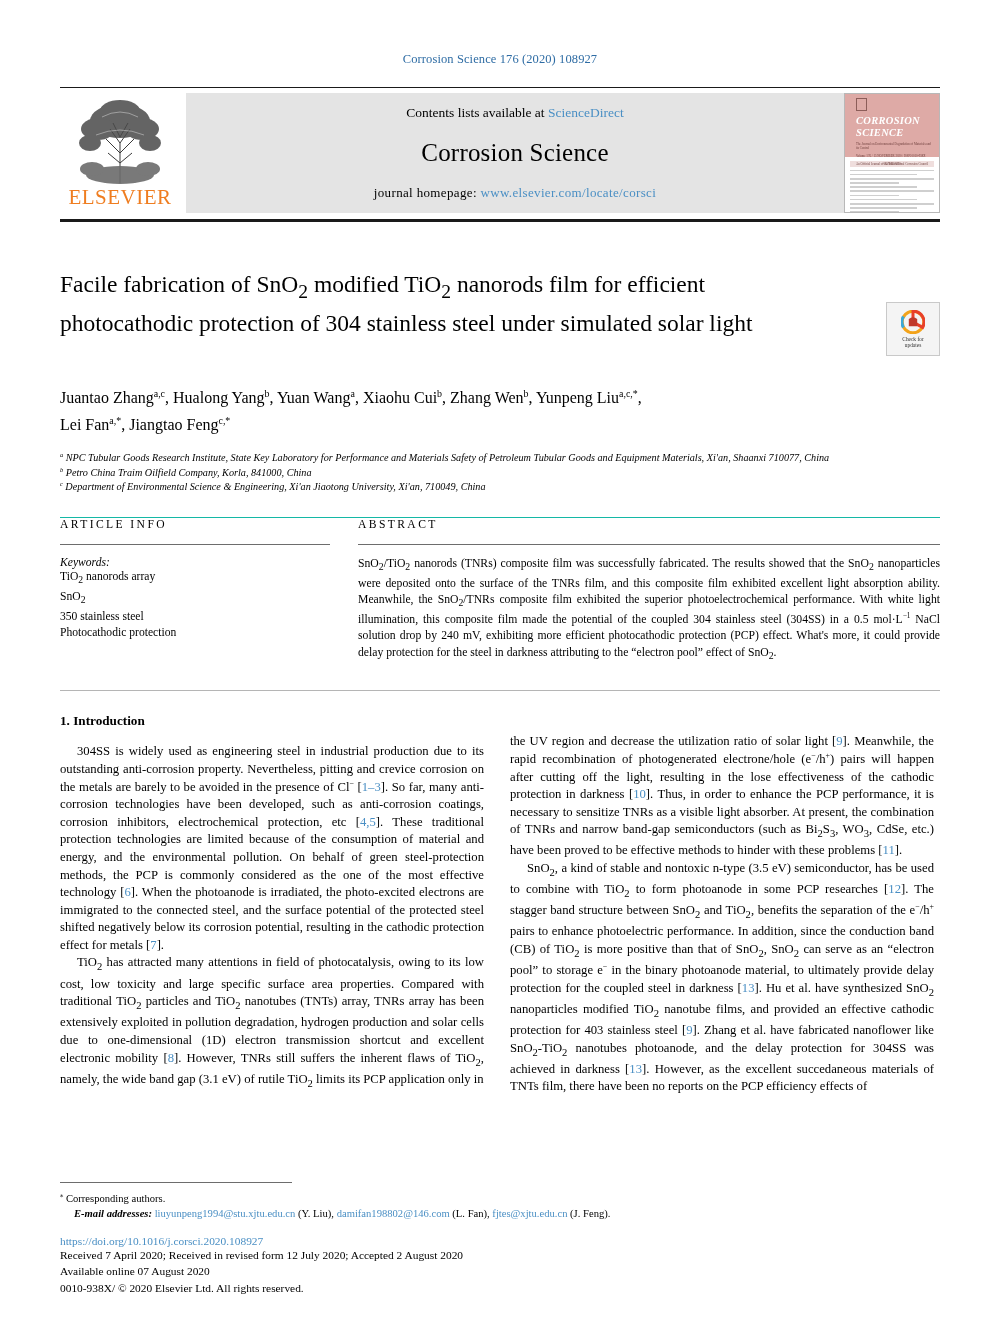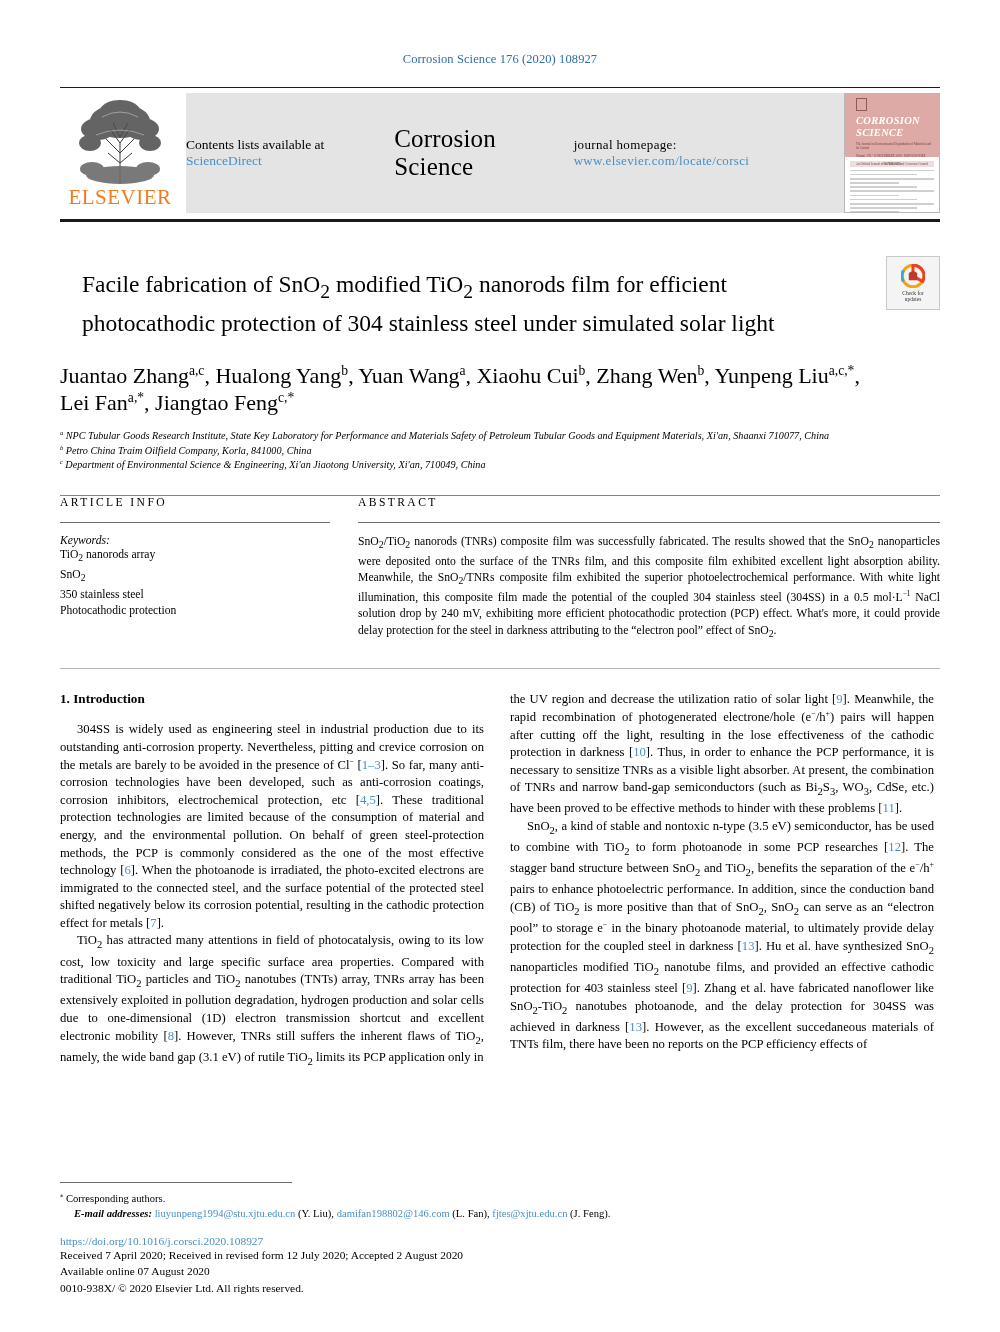--- a/index.html
+++ b/index.html
@@ -57,20 +57,21 @@
     letter-spacing: .5px;
     color: #ef7d20;
     font-weight: 400;
     margin-top: -2px;
   }
   .journal-band {
     flex: 1 1 auto;
     background: #e4e4e4;
     margin-left: 6px;
     display: flex;
+    flex-direction: column;
     align-items: center;
     justify-content: space-between;
     padding: 12px 0 12px 0;
   }
   .contents-line {
     font-size: 13.5px;
   }
   .link { color: #4a8fc4; text-decoration: none; }
   .journal-title {
     font-size: 25px;
@@ -136,22 +137,21 @@
 
   .rule-thick {
     border-bottom: 3px solid #1a1a1a;
     margin-top: 6px;
   }
 
   
   .title-block {
     margin-top: 30px;
     display: flex;
-    align-items: flex-start;
-    margin-left: 22px;
+    align-items: flex-end;
   }
   .title {
     font-size: 23.5px;
     line-height: 33px;
     flex: 1 1 auto;
     padding-right: 14px;
     font-weight: 400;
   }
   .crossmark {
     flex: 0 0 52px;
@@ -168,22 +168,22 @@
   .crossmark-text {
     font-size: 5.4px;
     line-height: 6.4px;
     text-align: center;
     color: #333;
     margin-top: 2px;
   }
 
   
   .authors {
-    margin-top: 6px;
-    font-size: 22px;
+    margin-top: 28px;
+    font-size: 16px;
     line-height: 27px;
   }
   sup { font-size: .62em; vertical-align: super; line-height: 0; }
   .affils {
     margin-top: 13px;
     font-size: 10.2px;
     line-height: 14.6px;
     font-style: italic;
   }
   .affils .aff { display: block; }
@@ -229,21 +229,21 @@
     margin-bottom: 14px;
   }
   p.body-p {
     font-size: 12.7px;
     line-height: 17.6px;
     text-align: justify;
     margin: 0;
     text-indent: 17px;
     hyphens: none;
   }
-  p.body-p.cont { text-indent: 0; }
+  p.body-p.cont { text-indent: 0; margin-top: 20px; }
   .ref { color: #4a8fc4; }
 
   
   .footer {
     position: absolute;
     left: 60px;
     right: 60px;
     bottom: 36px;
   }
   .footer-rule {

